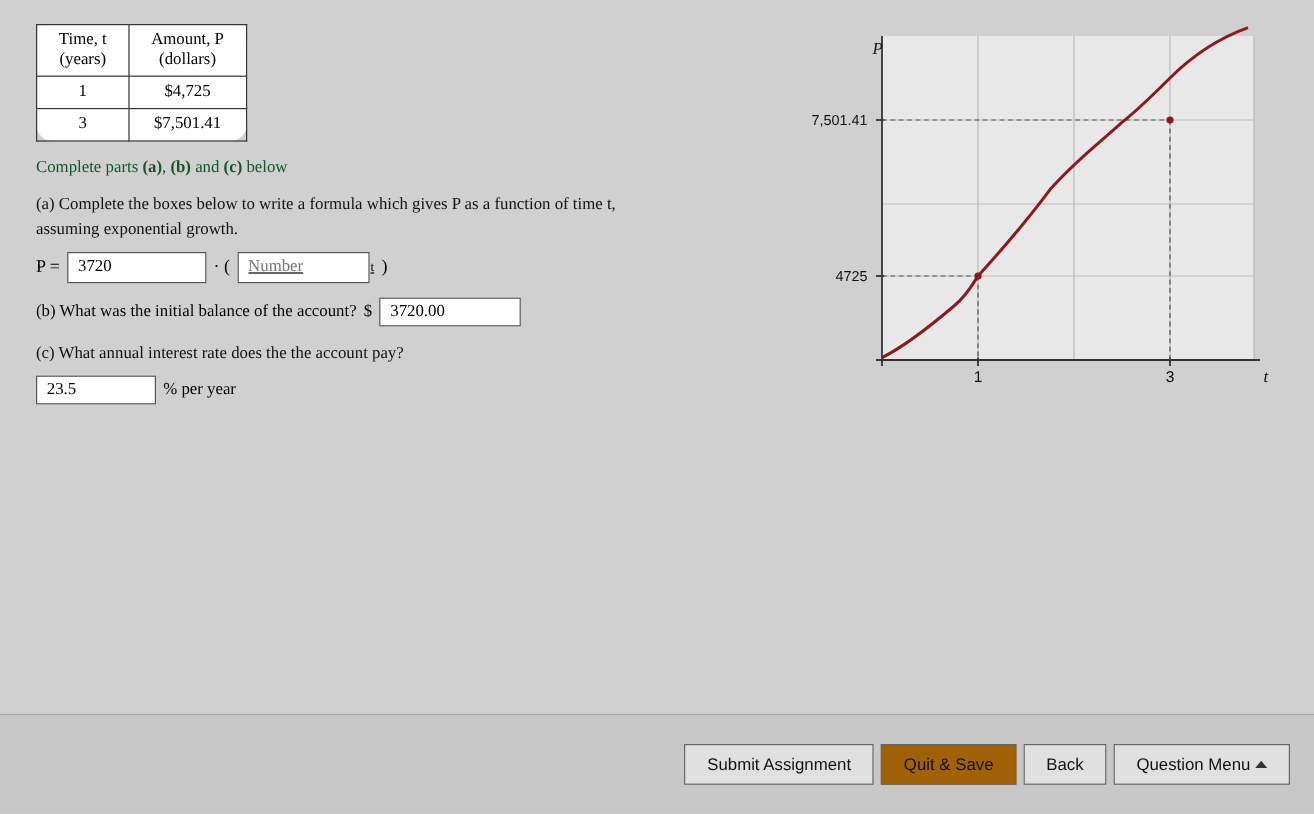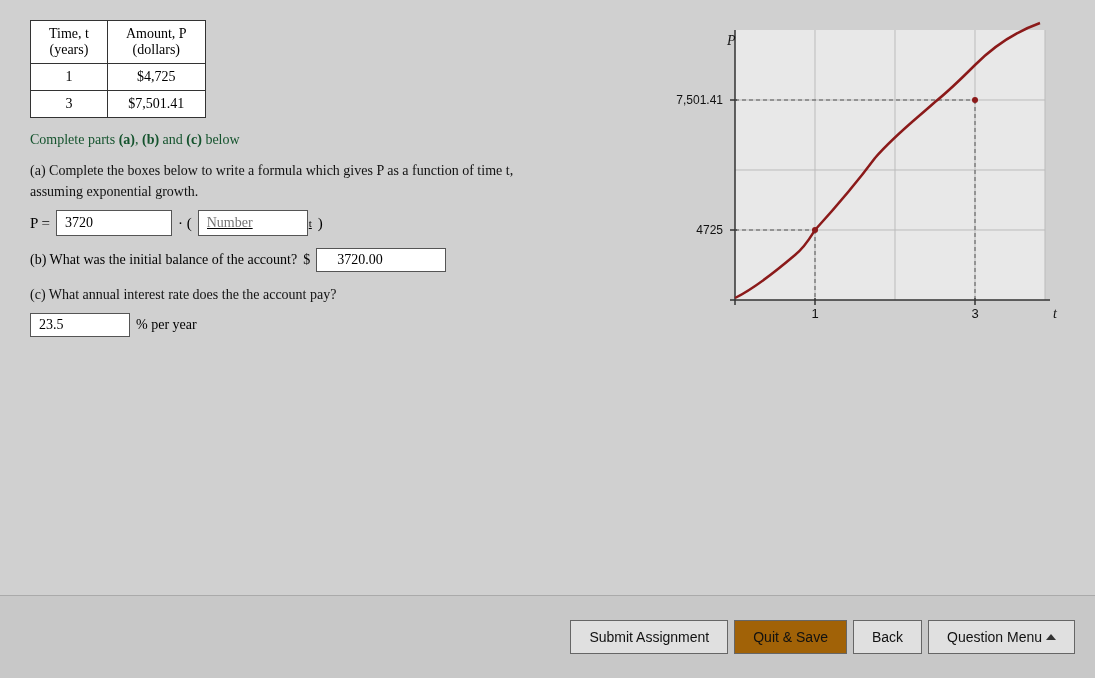--- a/index.html
+++ b/index.html
@@ -34,20 +34,21 @@
     .right-panel {
       width: 420px;
       position: relative;
     }
 
     
     .data-table {
       border-collapse: collapse;
       margin-bottom: 14px;
       background: white;
+      border-radius: 15px;
     }
     .data-table th, .data-table td {
       border: 1px solid #333;
       padding: 5px 18px;
       text-align: center;
       font-size: 14px;
     }
     .data-table th {
       font-weight: normal;
       background: white;
@@ -112,24 +113,24 @@
     .part-c-row {
       font-size: 14px;
       display: flex;
       align-items: center;
       gap: 6px;
       margin-bottom: 8px;
     }
     .input-value {
       border: 1px solid #555;
       background: white;
-      padding: 3px 20px;
-      font-size: 14px;
-      font-family: 'Times New Roman', Times, serif;
-      width: 130px;
+      padding: 3px 8px;
+      font-size: 14px;
+      font-family: 'Times New Roman', Times, serif;
+      width: 118px;
     }
     .input-small {
       border: 1px solid #555;
       background: white;
       padding: 3px 8px;
       font-size: 14px;
       font-family: 'Times New Roman', Times, serif;
       width: 100px;
     }
 

